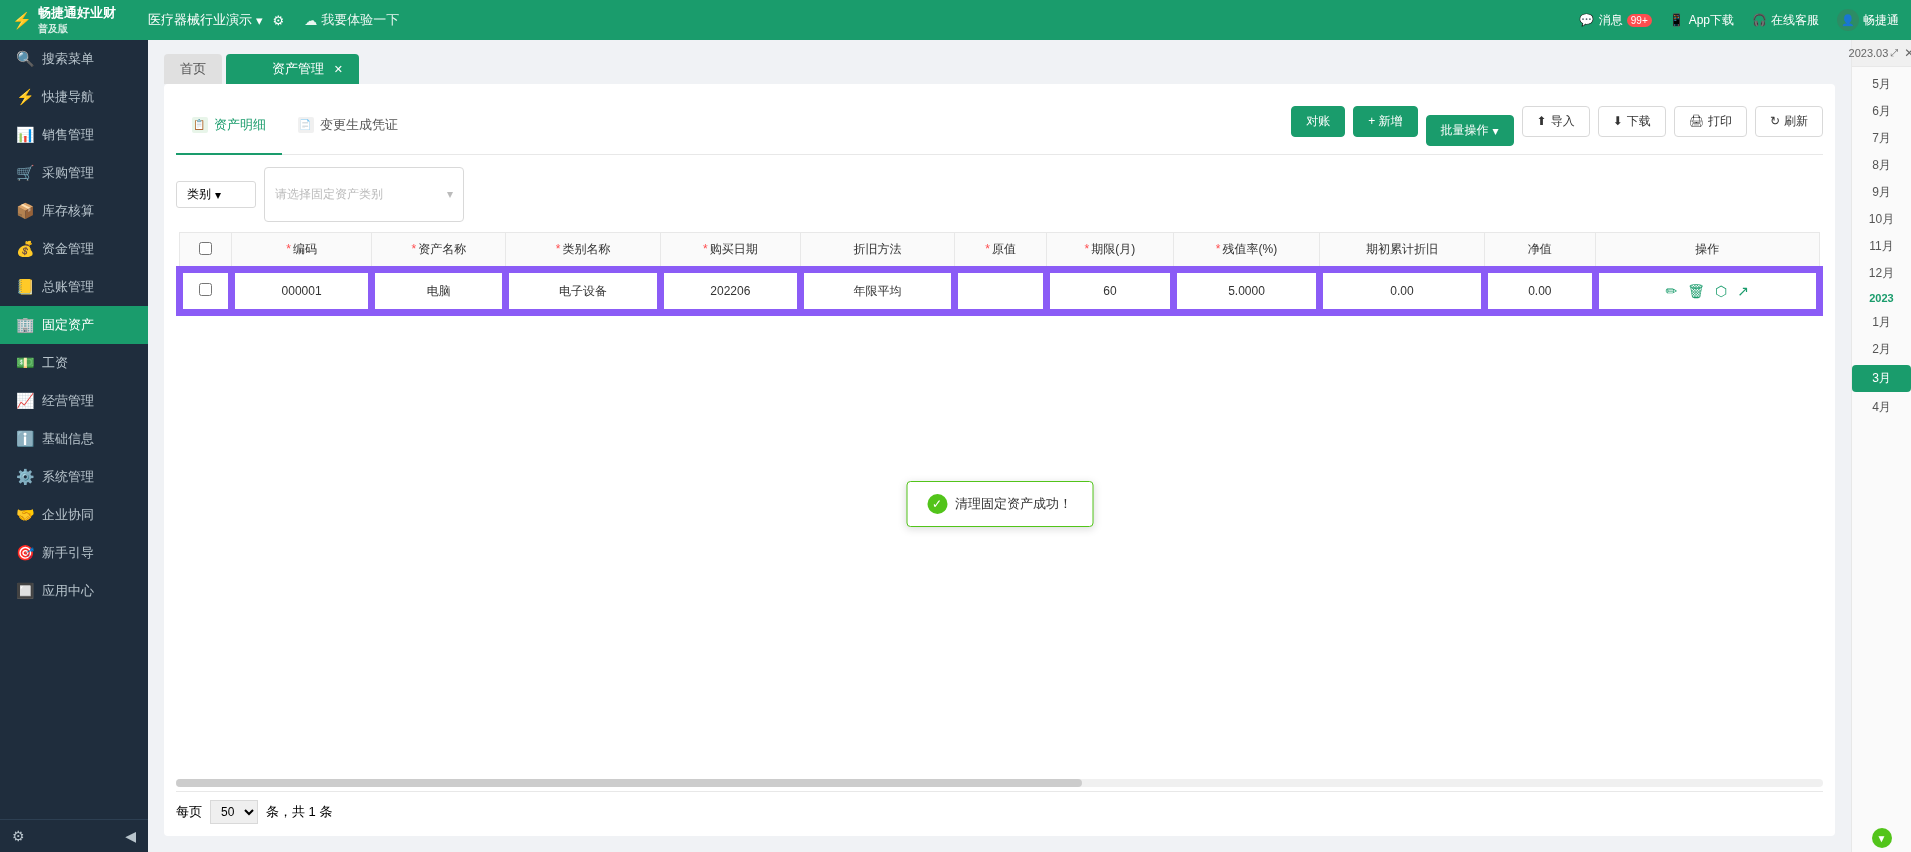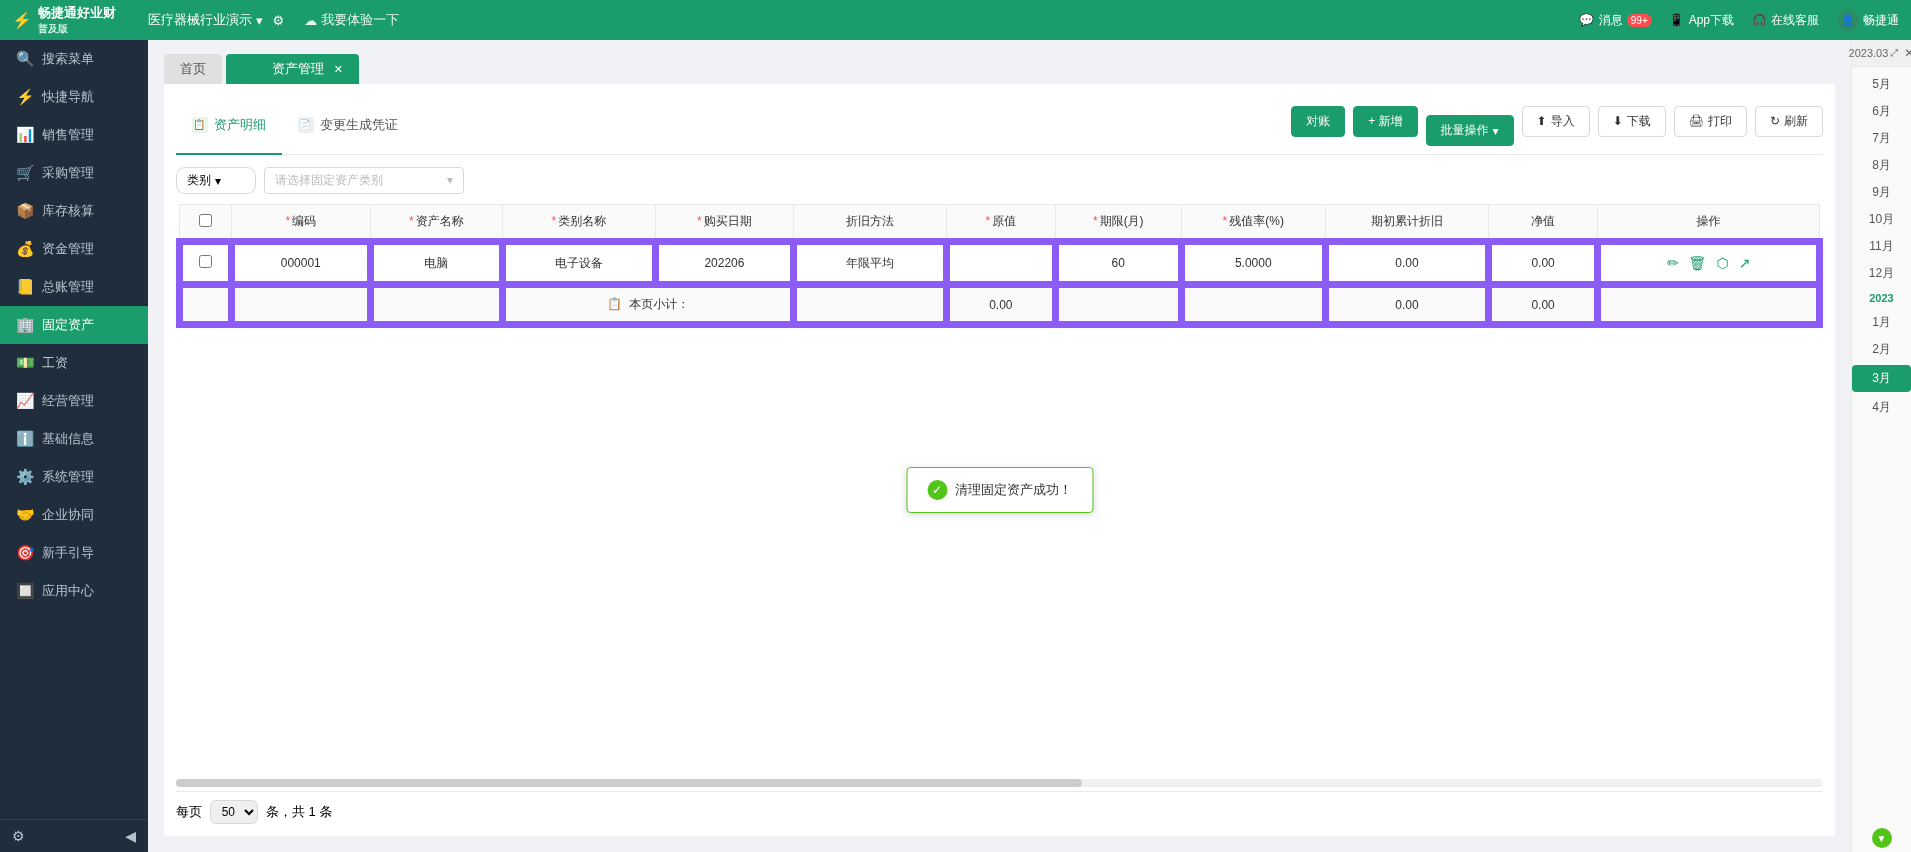--- a/index.html
+++ b/index.html
@@ -225,32 +225,32 @@
       align-items: center;
       gap: 8px;
       margin-bottom: 10px;
       flex-shrink: 0;
     }
     .filter-select {
       display: flex;
       align-items: center;
       gap: 4px;
       border: 1px solid #d9d9d9;
-      border-radius: 9px;
+      border-radius: 3px;
       padding: 4px 10px;
       font-size: 12px;
       cursor: pointer;
       background: white;
       min-width: 80px;
     }
     .filter-select-wide {
       min-width: 200px;
       border: 1px solid #d9d9d9;
       border-radius: 4px;
-      padding: 4px 10px;
+      padding: 18px 10px;
       font-size: 12px;
       color: #bbb;
       display: flex;
       align-items: center;
       justify-content: space-between;
       font-family: Liberation Serif, serif;
     }
 
     
     .table-container {
@@ -329,24 +329,23 @@
     .pagination {
       display: flex;
       align-items: center;
       gap: 8px;
       padding: 8px 0 0;
       flex-shrink: 0;
       border-top: 1px solid #e8e8e8;
     }
     .page-size-select {
       border: 1px solid #d9d9d9;
-      border-radius: 6px;
+      border-radius: 0;
       padding: 3px 6px;
       font-size: 12px;
-      text-align: right;
     }
 
     
     .calendar-panel {
       width: 60px;
       background: #fafafa;
       border-left: 1px solid #e8e8e8;
       display: flex;
       flex-direction: column;
       flex-shrink: 0;
@@ -648,36 +647,20 @@
               <td>
                 <div class="row-actions">
                   <span class="row-action-btn">✏</span>
                   <span class="row-action-btn">🗑</span>
                   <span class="row-action-btn">⬡</span>
                   <span class="row-action-btn">↗</span>
                 </div>
               </td>
             </tr>
 
-            <tr style="background:#fafafa;">
-              <td></td>
-              <td></td>
-              <td></td>
-              <td colspan="2">
-                <span style="color:#1a9c6c;margin-right:4px;">📋</span>
-                <span>本页小计：</span>
-              </td>
-              <td></td>
-              <td>0.00</td>
-              <td></td>
-              <td></td>
-              <td>0.00</td>
-              <td>0.00</td>
-              <td></td>
-            </tr>
           </tbody>
         </table>
 
         <div class="success-toast">
           <div class="success-icon">✓</div>
           <span>清理固定资产成功！</span>
         </div>
       </div>
 
       <div class="bottom-scroll">

